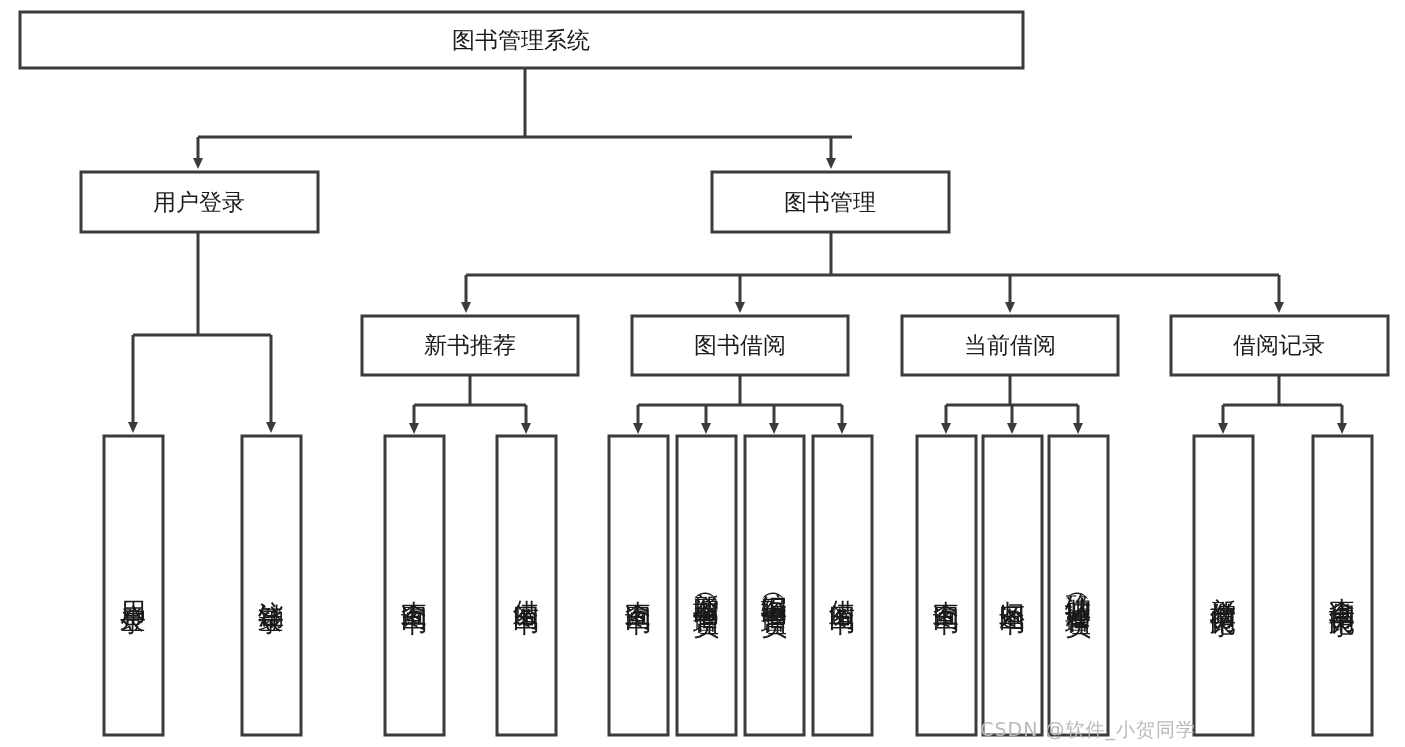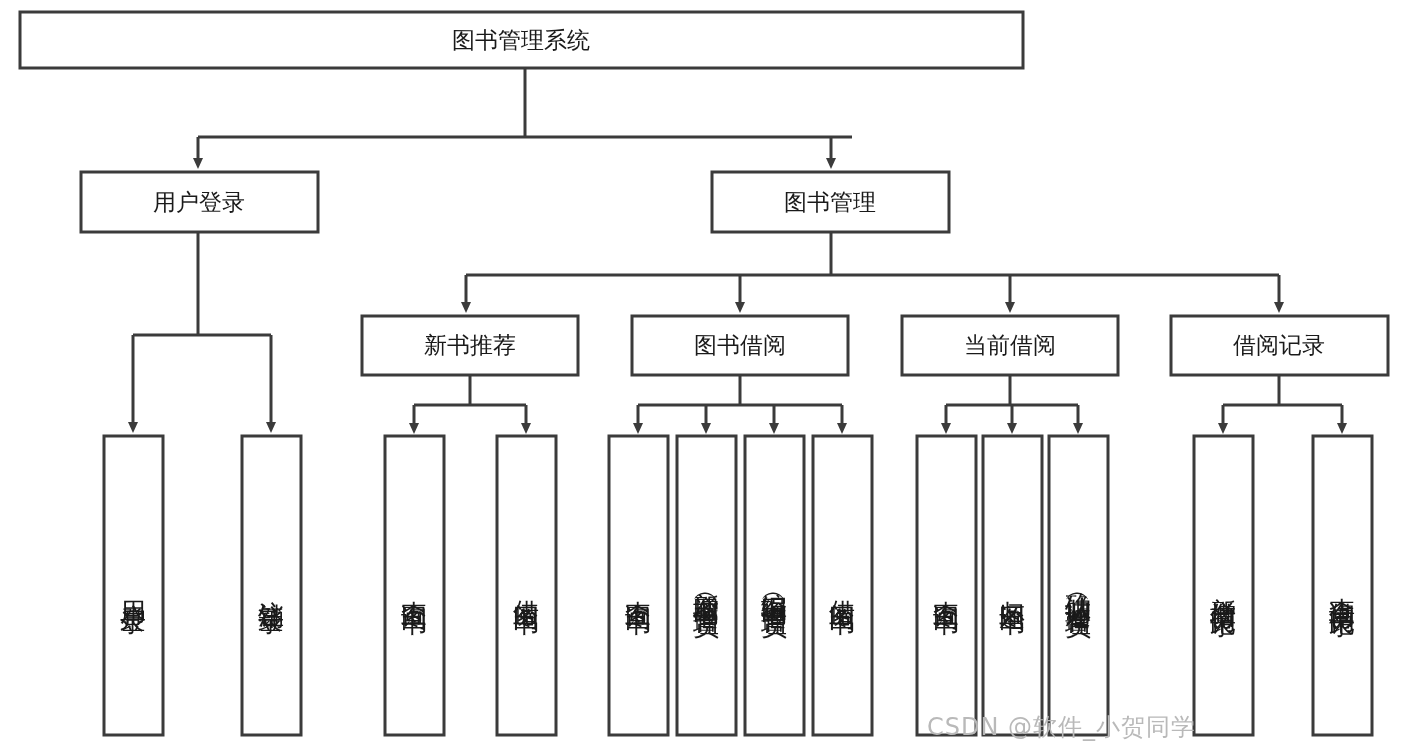--- a/index.html
+++ b/index.html
@@ -48,21 +48,21 @@
     display:flex;
     align-items:center;
     justify-content:center;
     pointer-events:none;
   }
   #watermark{
     position:absolute;
     right:12px;
     bottom:4px;
     font-family:"DejaVu Sans","Liberation Sans",sans-serif;
-    font-size:24px;
+    font-size:19px;
     color:#b9b9b9;
     letter-spacing:1px;
     white-space:nowrap;
   }
 </style>
 </head>
 <body>
 
 <div id="diagram-root">
 

